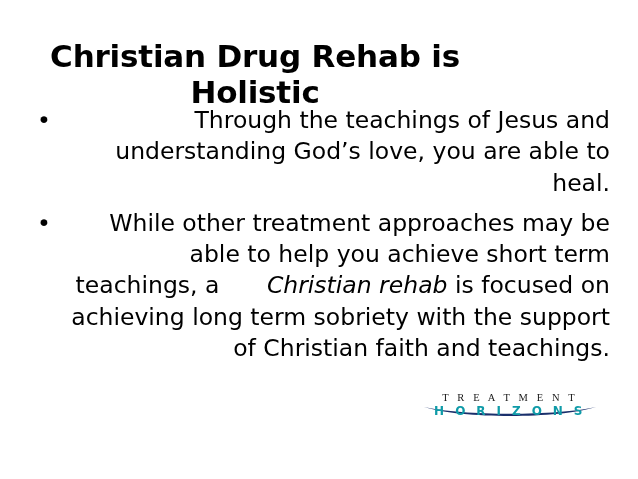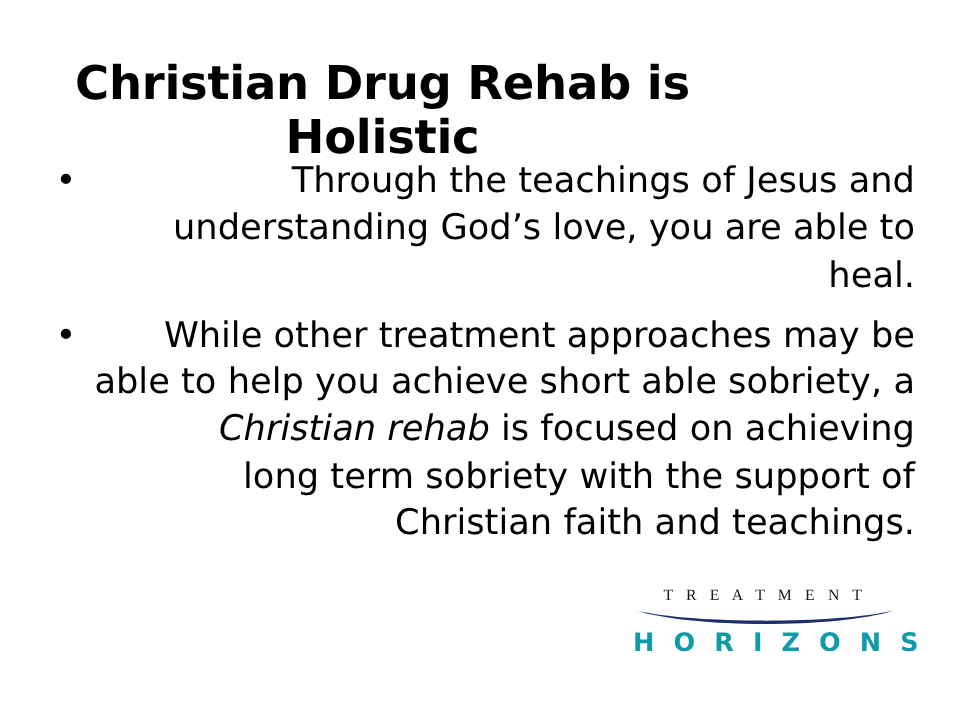--- a/index.html
+++ b/index.html
@@ -88,46 +88,46 @@
   .logo-swoosh {
     position: absolute;
     left: 0;
     top: 13px;
     width: 176px;
     height: 16px;
   }
   .logo-word-bottom {
     position: absolute;
     left: 0;
-    top: 27px;
+    top: 12px;
     width: 176px;
     text-align: center;
     font-family: "DejaVu Sans", sans-serif;
-    font-size: 17px;
+    font-size: 12px;
     font-weight: bold;
     letter-spacing: 3.4px;
     color: #0f9ba8;
     white-space: nowrap;
   }
 </style>
 </head>
 <body>
 
 <div class="slide">
 
   <div class="slide-title">Christian Drug Rehab is Holistic</div>
 
   <ul class="body-list">
     <li class="bullet-item">
       <span class="dot">•</span>
       <span class="bullet-text"><span>Through the teachings of Jesus and understanding God’s love, you are able to heal.</span></span>
     </li>
     <li class="bullet-item">
       <span class="dot">•</span>
-      <span class="bullet-text"><span>While other treatment approaches may be able to help you achieve short able sobriety, a </span><em>Christian rehab</em><span> is focused on achieving long term sobriety with the support of Christian faith and teachings.</span></span>
+      <span class="bullet-text"><span>While other treatment approaches may be able to help you achieve short term teachings, a </span><em>Christian rehab</em><span> is focused on achieving long term sobriety with the support of Christian faith and teachings.</span></span>
     </li>
   </ul>
 
   <div class="logo">
     <div class="logo-word-top">T R E A T M E N T</div>
     <svg class="logo-swoosh" viewBox="0 0 176 16" preserveAspectRatio="none">
       <path d="M2 2 C 40 14, 136 14, 174 2 C 136 11, 40 11, 2 2 Z" fill="#1a2f6b"></path>
     </svg>
     <div class="logo-word-bottom">H O R I Z O N S</div>
   </div>

